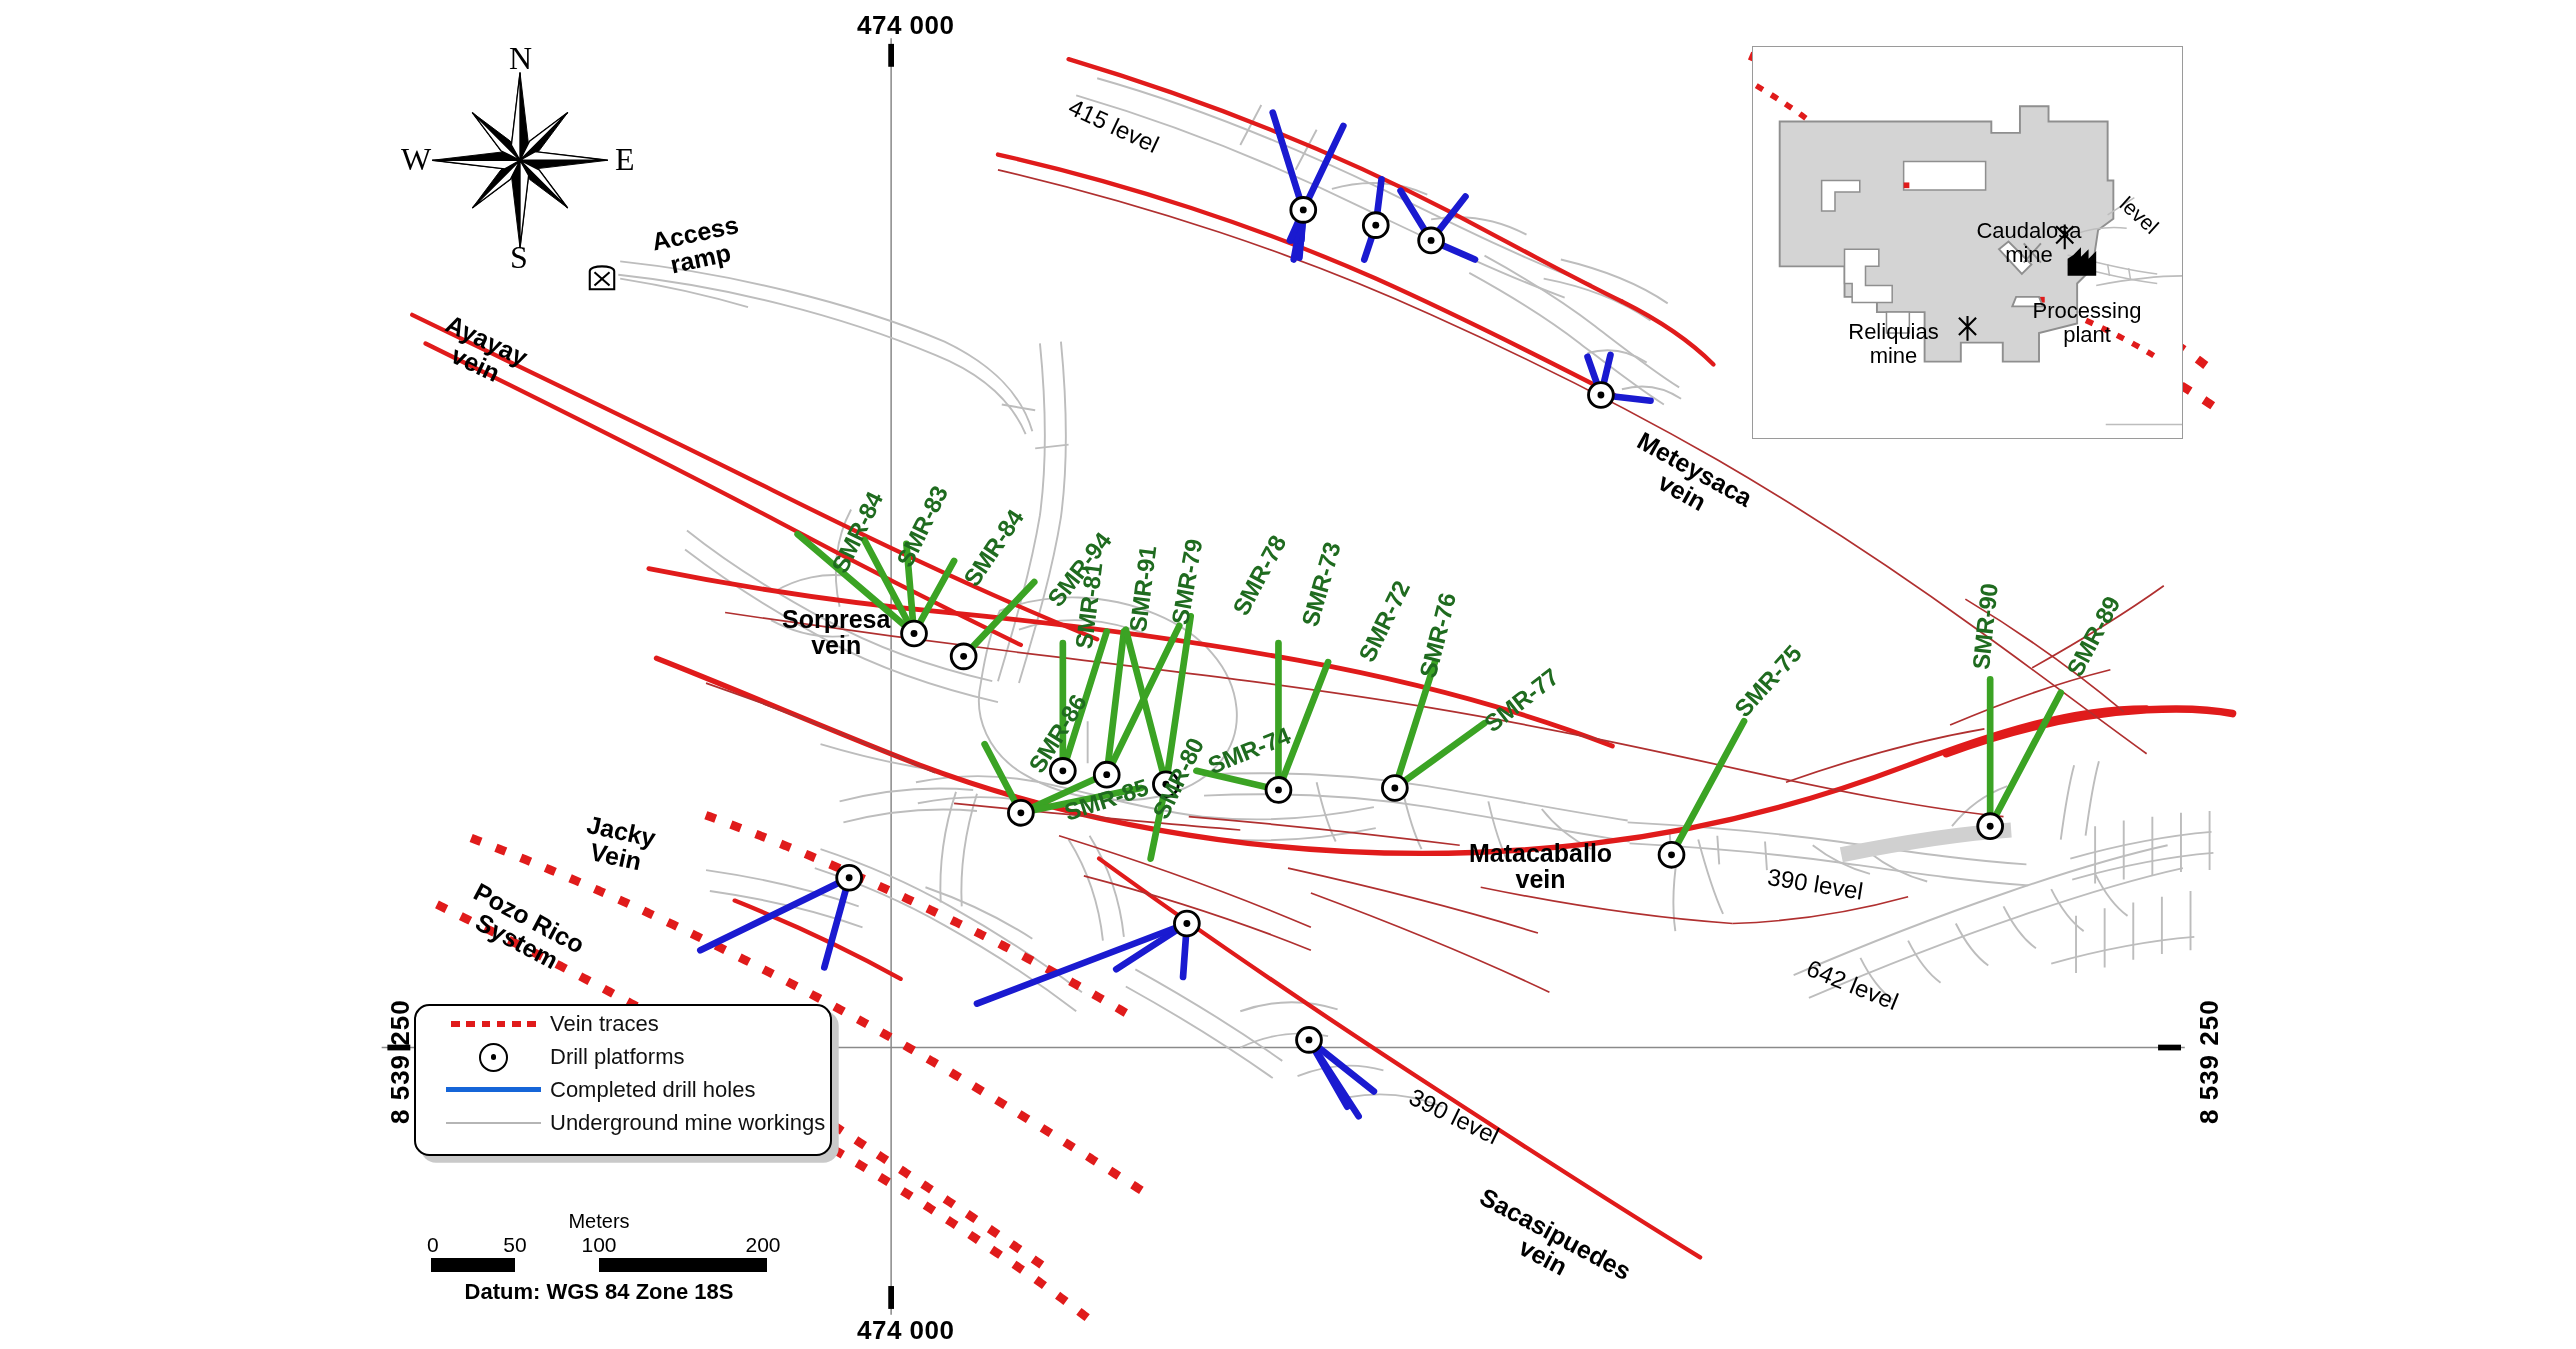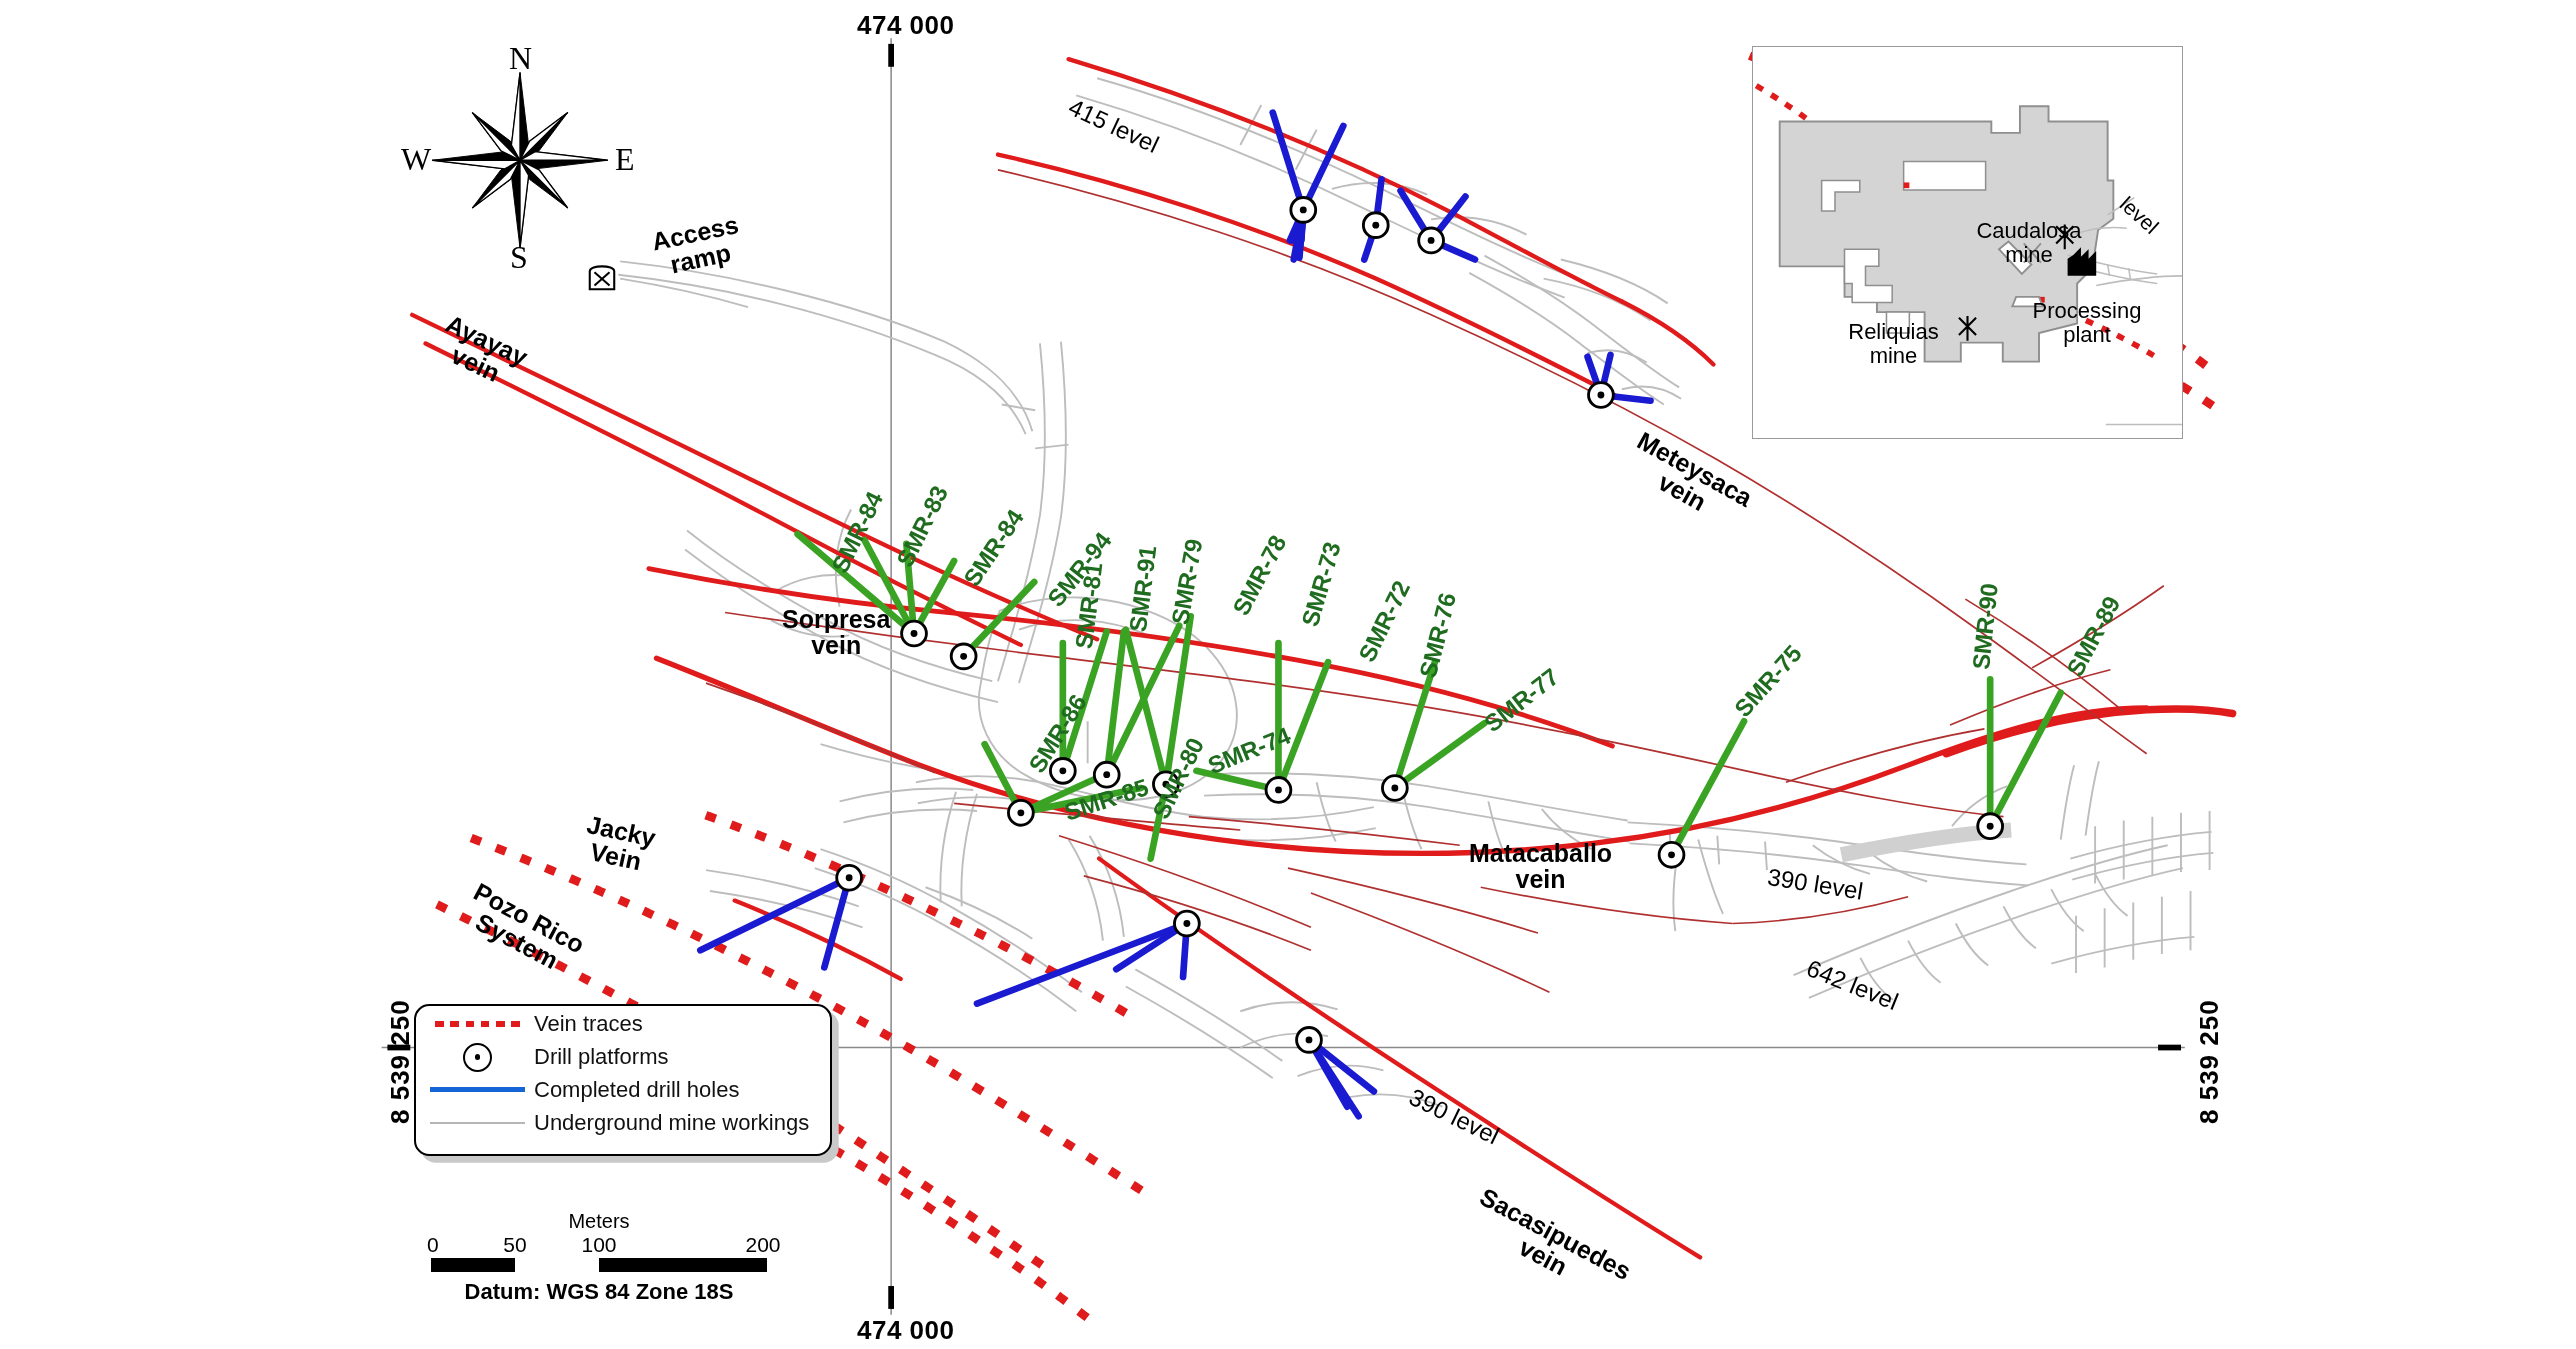--- a/index.html
+++ b/index.html
@@ -23,21 +23,21 @@
   
   #legend-box{
     position:absolute;left:414px;top:1004px;width:414px;height:148px;
     background:#fff;border:2.4px solid #000;border-radius:15.3px;
     box-shadow:6.7px 6.7px 0 0 #c9c9c9;z-index:30;
   }
   #legend-title{
     text-align:center;font-weight:bold;font-size:24px;color:#000;
     line-height:1.18;padding-top:11.4px;
   }
-  .legend-row{display:flex;align-items:center;height:29px;margin-top:3.8px;padding-left:5px;}
+  .legend-row{display:flex;align-items:center;height:29px;margin-top:3.8px;padding-left:21px;}
   .legend-sym{width:113px;display:flex;align-items:center;justify-content:center;}
   .legend-text{font-size:22px;color:#111;}
   .sym-dashes{display:flex;gap:6.7px;align-items:center;}
   .sym-dashes i{display:block;width:8.6px;height:5.7px;background:#e01b1b;}
   .sym-line-blue{width:95px;height:4.8px;background:#1565d8;}
   .sym-line-grey{width:95px;height:1.9px;background:#b5b5b5;}
   .sym-plat{width:25px;height:25px;border:2.4px solid #000;border-radius:50%;
             background:#fff;display:flex;align-items:center;justify-content:center;}
   .sym-plat b{display:block;width:5.7px;height:5.7px;border-radius:50%;background:#000;}
 

